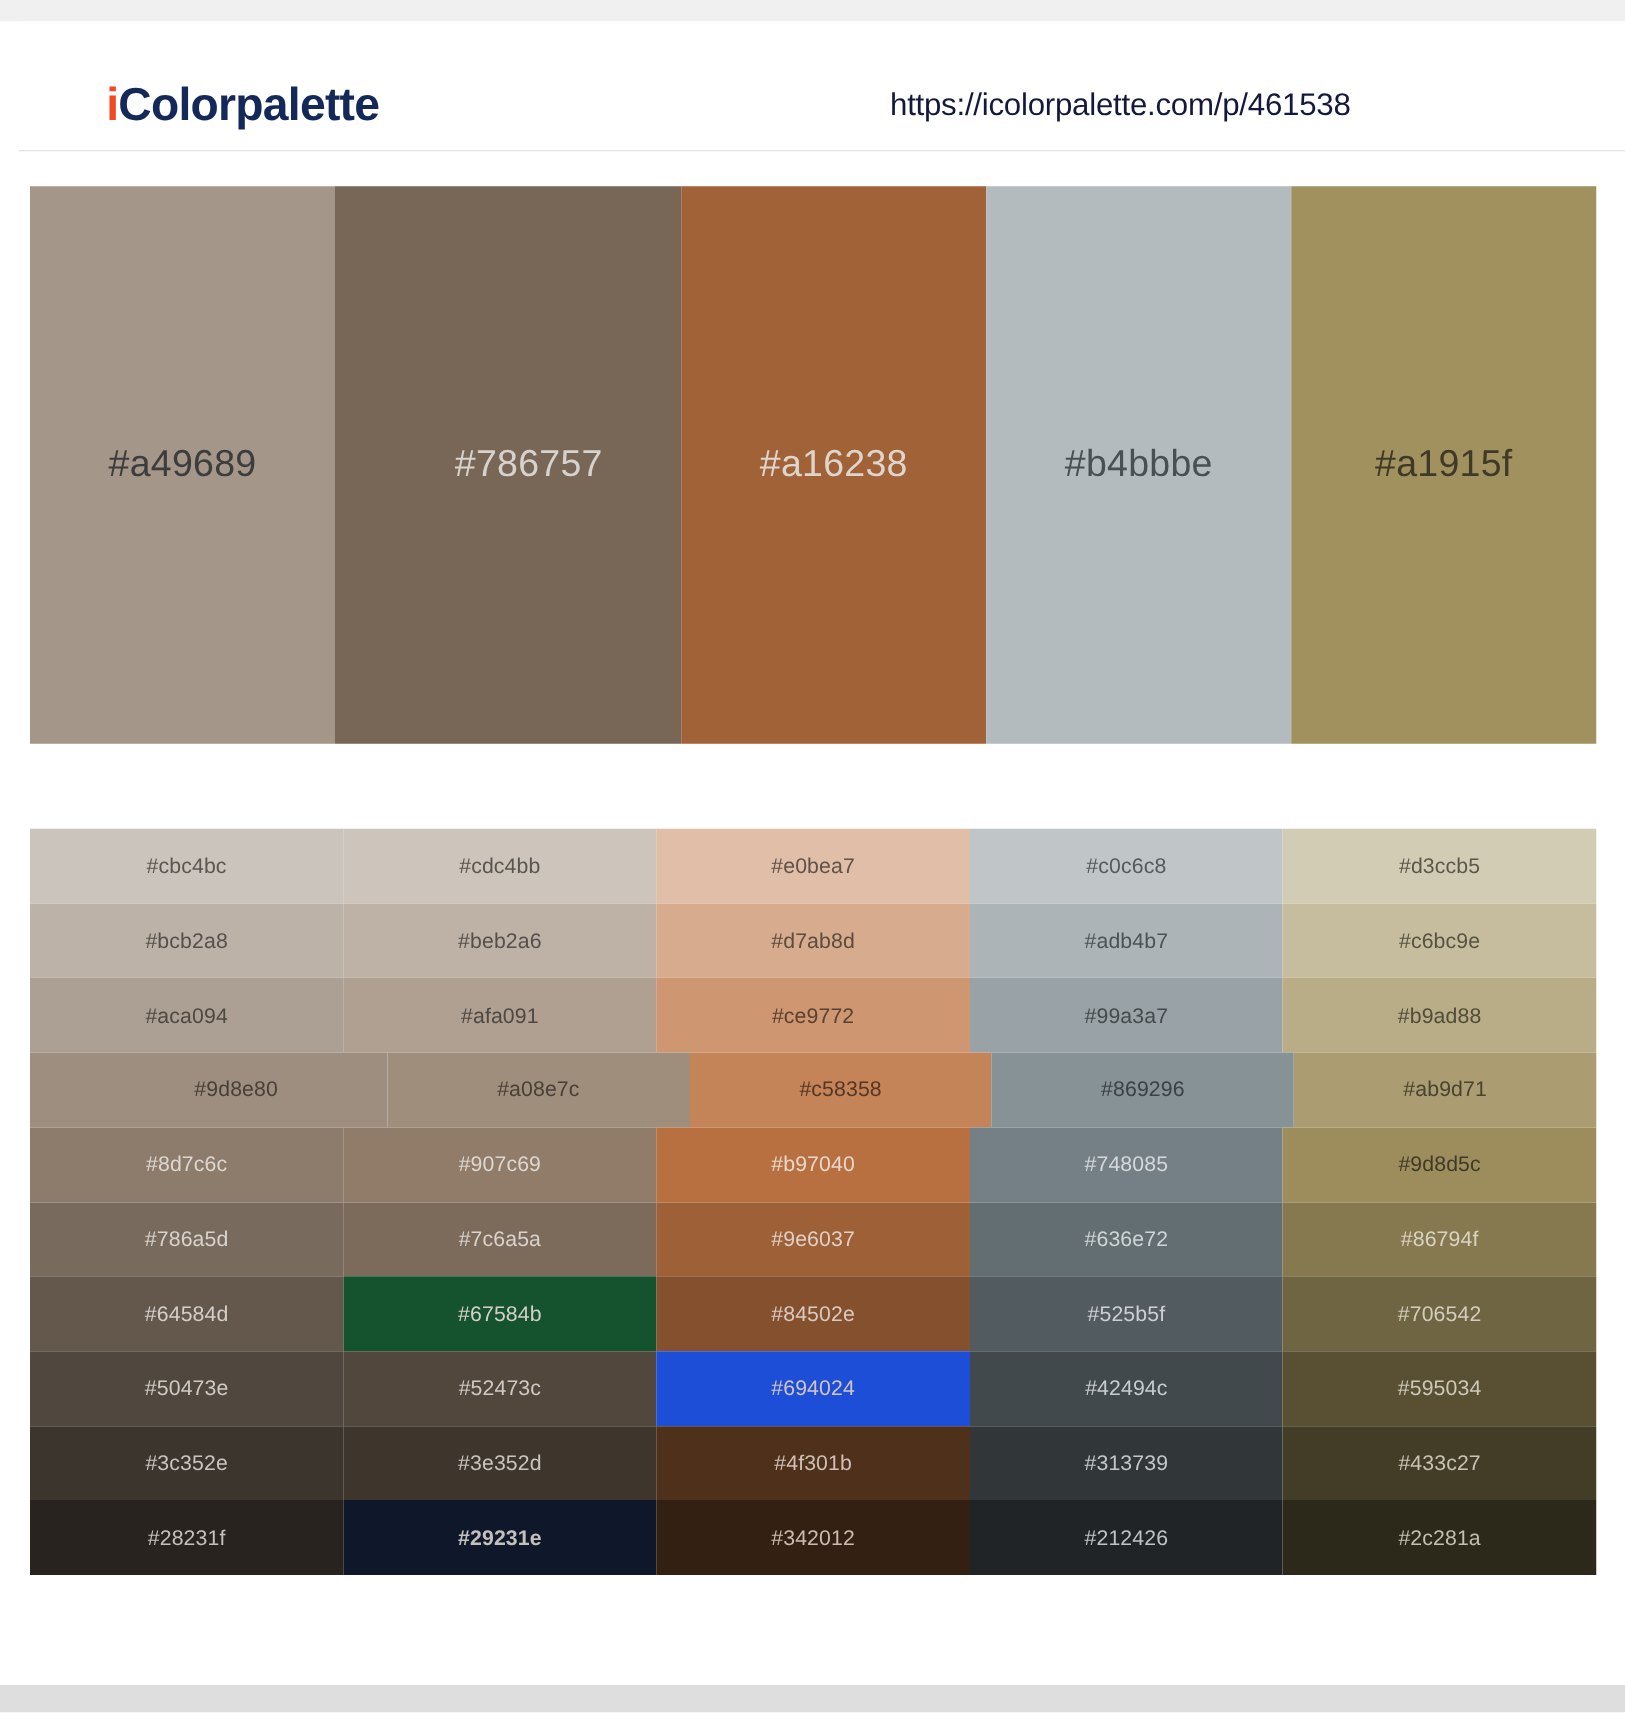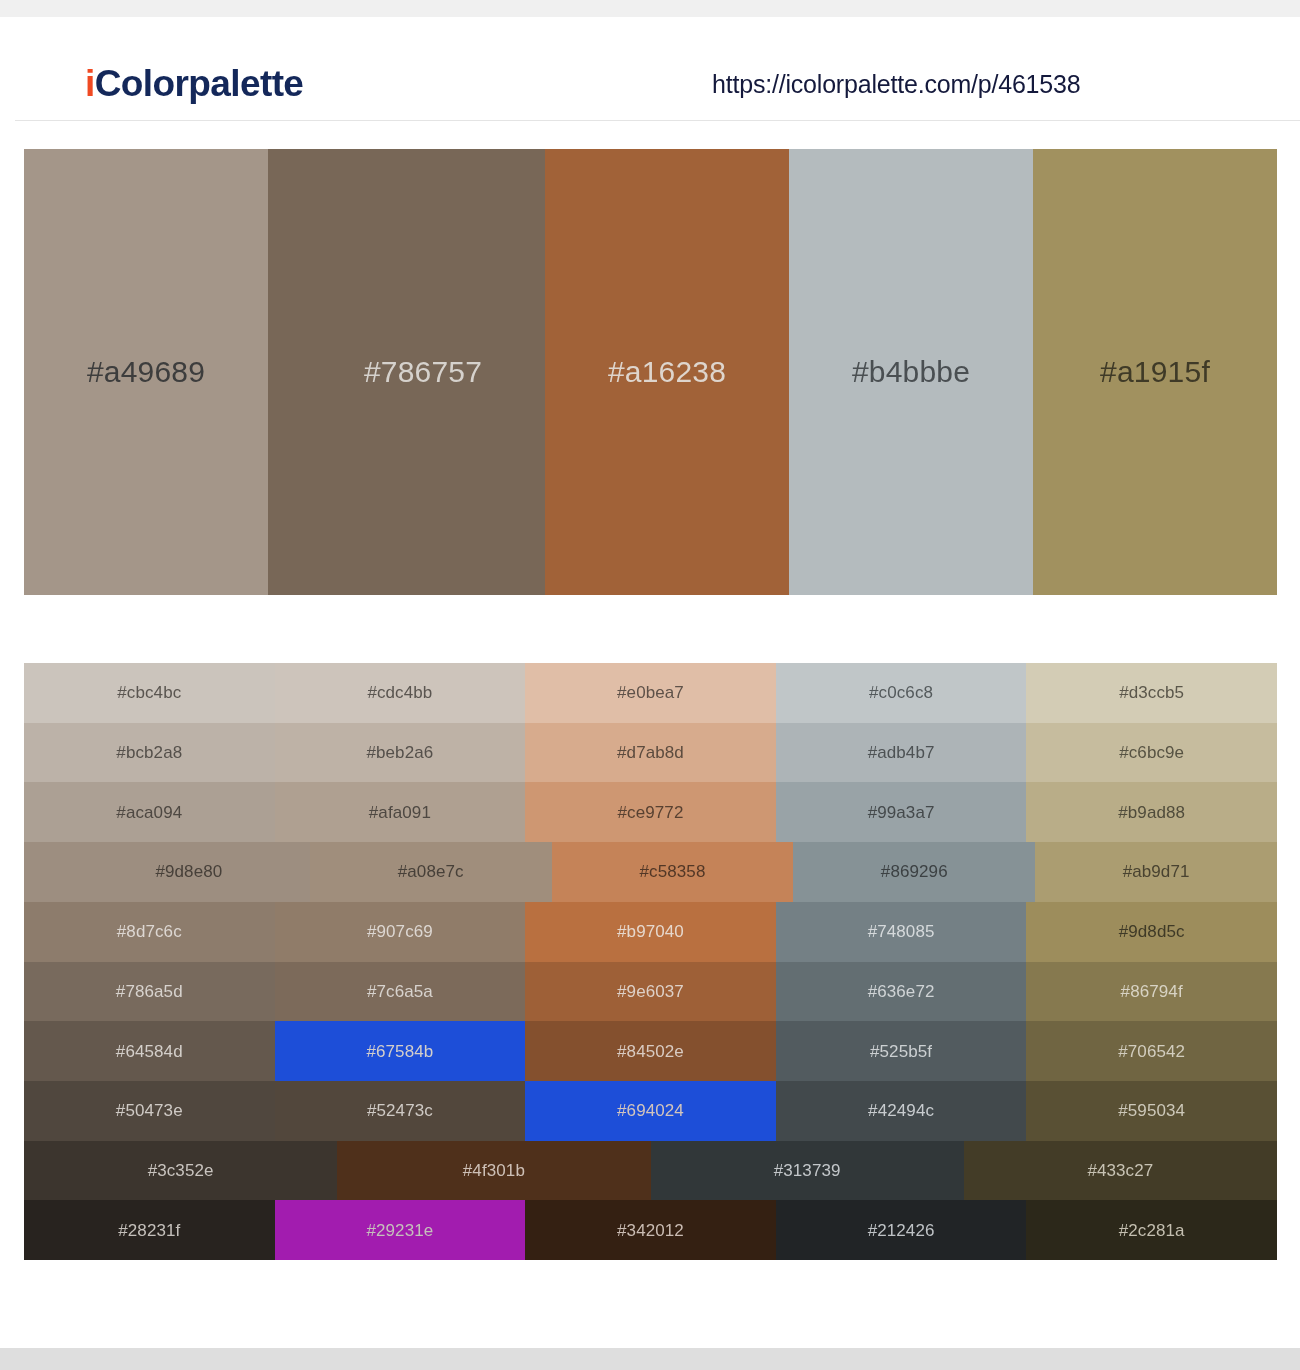--- a/index.html
+++ b/index.html
@@ -255,21 +255,21 @@
           <span class="hexlabel" style="color: rgb(208, 212, 214);">#636e72</span>
         </div>
         <div class="shade-cell" style="background: rgb(134, 121, 79);">
           <span class="hexlabel" style="color: rgb(216, 211, 196);">#86794f</span>
         </div>
       </div>
       <div class="shade-row">
         <div class="shade-cell" style="background: rgb(100, 88, 77);">
           <span class="hexlabel" style="color: rgb(212, 207, 202);">#64584d</span>
         </div>
-        <div class="shade-cell" style="background: #1d4ed8;">
+        <div class="shade-cell" style="background: #14532d;">
           <span class="hexlabel" style="color: rgb(212, 207, 202);">#67584b</span>
         </div>
         <div class="shade-cell" style="background: rgb(132, 80, 46);">
           <span class="hexlabel" style="color: rgb(217, 203, 194);">#84502e</span>
         </div>
         <div class="shade-cell" style="background: rgb(82, 91, 95);">
           <span class="hexlabel" style="color: rgb(204, 208, 210);">#525b5f</span>
         </div>
         <div class="shade-cell" style="background: rgb(112, 101, 66);">
           <span class="hexlabel" style="color: rgb(210, 205, 190);">#706542</span>
@@ -289,35 +289,38 @@
           <span class="hexlabel" style="color: rgb(200, 204, 207);">#42494c</span>
         </div>
         <div class="shade-cell" style="background: rgb(89, 80, 52);">
           <span class="hexlabel" style="color: rgb(205, 200, 185);">#595034</span>
         </div>
       </div>
       <div class="shade-row">
         <div class="shade-cell" style="background: rgb(60, 53, 46);">
           <span class="hexlabel" style="color: rgb(201, 196, 191);">#3c352e</span>
         </div>
+        <div class="shade-cell" style="background: rgb(62, 53, 45);">
+          <span class="hexlabel" style="color: rgb(201, 196, 191);">#3e352d</span>
+        </div>
         <div class="shade-cell" style="background: rgb(79, 48, 27);">
           <span class="hexlabel" style="color: rgb(206, 192, 183);">#4f301b</span>
         </div>
         <div class="shade-cell" style="background: rgb(49, 55, 57);">
           <span class="hexlabel" style="color: rgb(195, 199, 202);">#313739</span>
         </div>
         <div class="shade-cell" style="background: rgb(67, 60, 39);">
           <span class="hexlabel" style="color: rgb(200, 195, 180);">#433c27</span>
         </div>
       </div>
       <div class="shade-row">
         <div class="shade-cell" style="background: rgb(40, 35, 31);">
           <span class="hexlabel" style="color: rgb(197, 192, 187);">#28231f</span>
         </div>
-        <div class="shade-cell" style="background: #a21caf;">
+        <div class="shade-cell" style="background: #0f172a; font-weight: bold;">
           <span class="hexlabel" style="color: rgb(197, 192, 187);">#29231e</span>
         </div>
         <div class="shade-cell" style="background: rgb(52, 32, 18);">
           <span class="hexlabel" style="color: rgb(202, 188, 179);">#342012</span>
         </div>
         <div class="shade-cell" style="background: rgb(33, 36, 38);">
           <span class="hexlabel" style="color: rgb(191, 195, 198);">#212426</span>
         </div>
         <div class="shade-cell" style="background: rgb(44, 40, 26);">
           <span class="hexlabel" style="color: rgb(196, 191, 176);">#2c281a</span>

